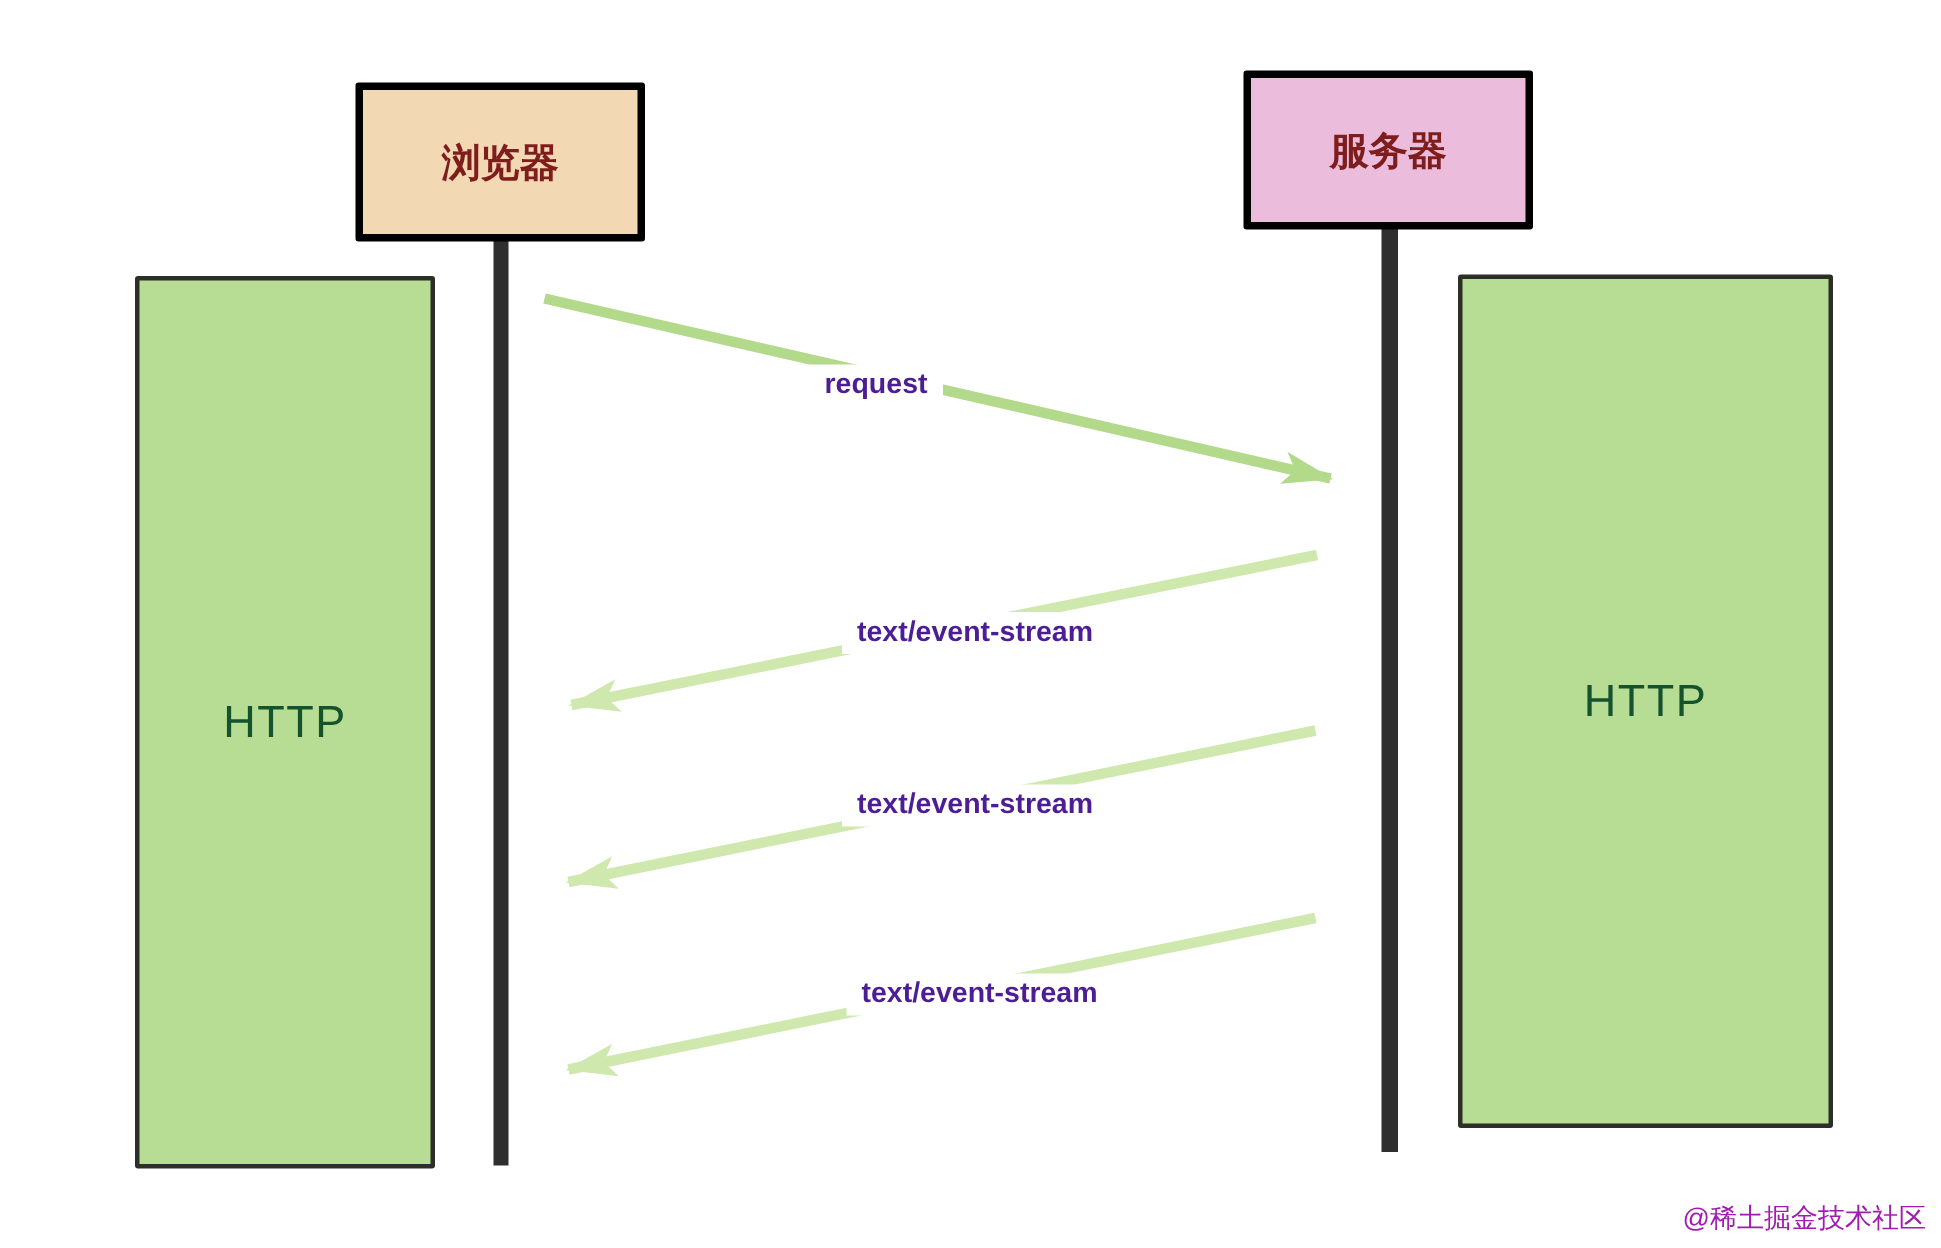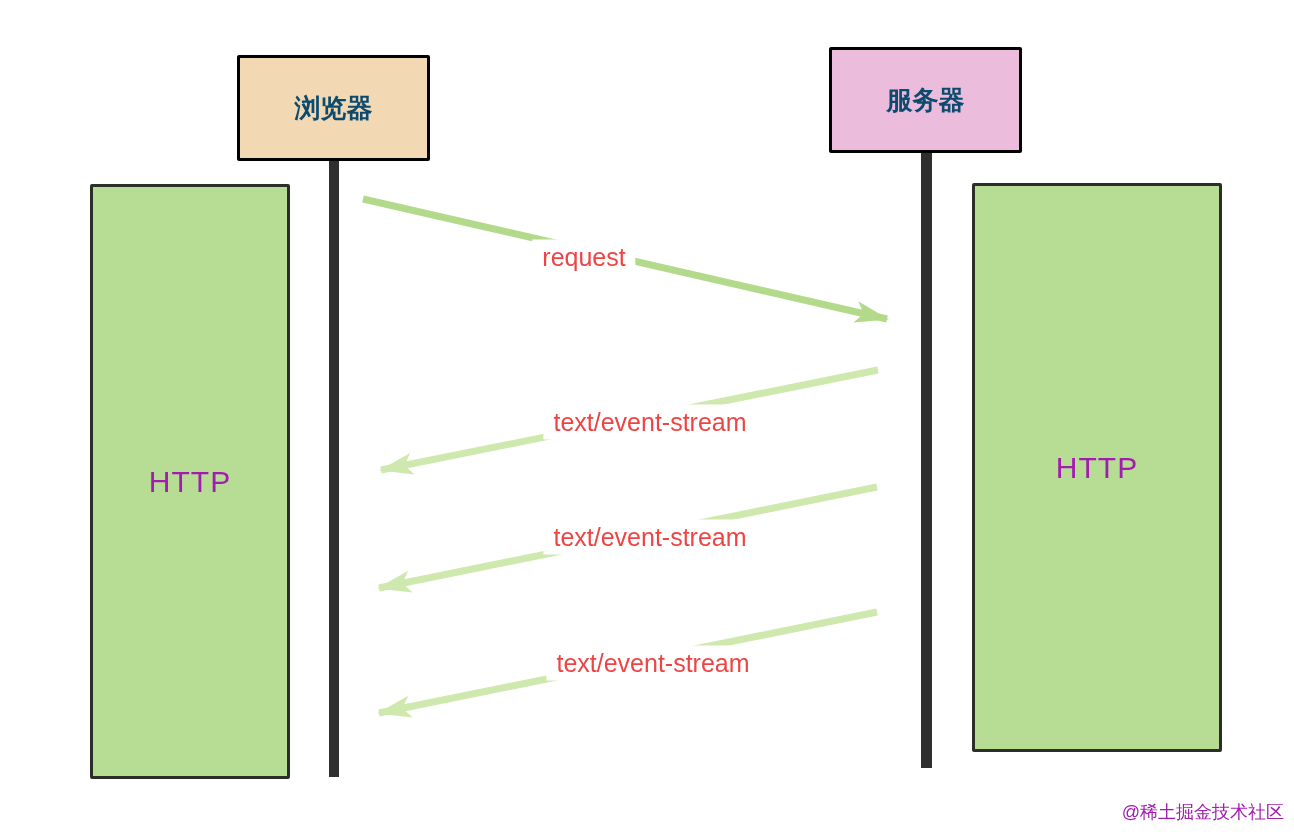--- a/index.html
+++ b/index.html
@@ -11,28 +11,28 @@
     position: relative;
     width: 1294px;
     height: 832px;
     background: #ffffff;
     font-family: "Liberation Sans", "DejaVu Sans", sans-serif;
     overflow: hidden;
   }
   .actor-box {
     position: absolute;
     box-sizing: border-box;
-    border: 3px solid #000000;
+    border: 5px solid #000000;
     border-radius: 2px;
     display: flex;
     align-items: center;
     justify-content: center;
     font-size: 26px;
     font-weight: 700;
-    color: #0c4a6e;
+    color: #7f1d1d;
     z-index: 3;
   }
   .browser-box {
     left: 237px; top: 55px;
     width: 193px; height: 106px;
     background: #f3d8b4;
   }
   .server-box {
     left: 829px; top: 47px;
     width: 193px; height: 106px;
@@ -50,39 +50,39 @@
     box-sizing: border-box;
     border: 3px solid #2b2f28;
     border-radius: 2px;
     background: #b7dc93;
     display: flex;
     align-items: center;
     justify-content: center;
     font-size: 30px;
     font-weight: 500;
     letter-spacing: 1px;
-    color: #a21caf;
+    color: #14532d;
     z-index: 2;
   }
   .http-left  { left: 90px;  top: 184px; width: 200px; height: 595px; }
   .http-right { left: 972px; top: 183px; width: 250px; height: 569px; }
   .arrow-layer {
     position: absolute;
     left: 0; top: 0;
     width: 1294px; height: 832px;
     z-index: 4;
   }
   .msg-label {
     position: absolute;
     transform: translate(-50%, -50%);
     background: #ffffff;
     padding: 3px 10px;
-    font-size: 25px;
-    font-weight: 400;
-    color: #ef4444;
+    font-size: 19px;
+    font-weight: 700;
+    color: #4c1d95;
     white-space: nowrap;
     z-index: 5;
   }
   .msg-label-request  { left: 584px; top: 257px; }
   .msg-label-stream-1 { left: 650px; top: 422px; }
   .msg-label-stream-2 { left: 650px; top: 537px; }
   .msg-label-stream-3 { left: 653px; top: 663px; }
   .watermark {
     position: absolute;
     right: 10px;

